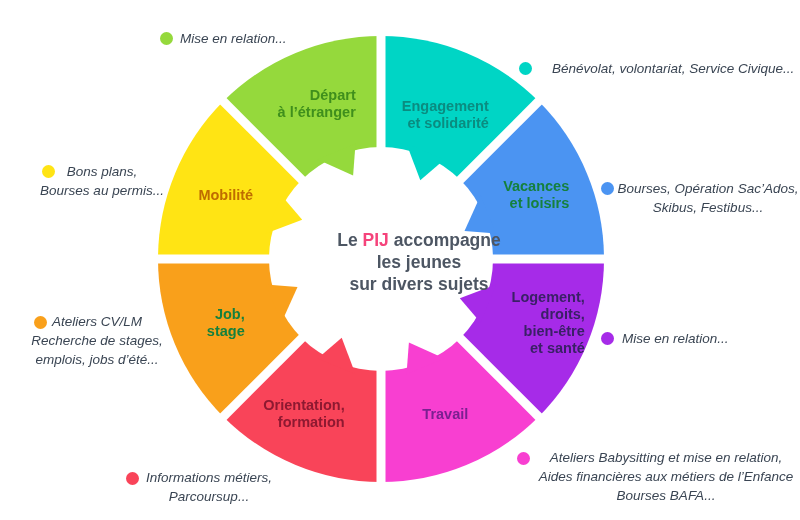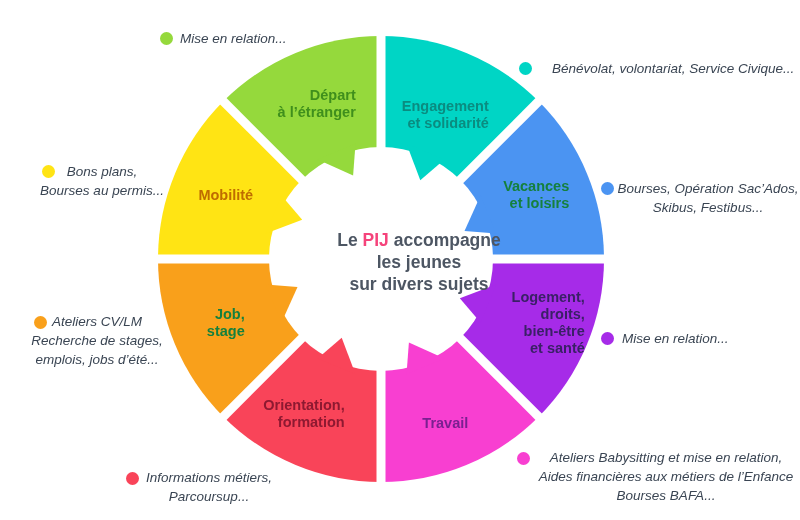--- a/index.html
+++ b/index.html
@@ -54,21 +54,21 @@
       <div class="seg-label" style="left: 536.2px; top: 194.7px; color: #15803d;">
         <div>Vacances</div>
         <div>et loisirs</div>
       </div>
       <div class="seg-label" style="left: 536.2px; top: 323.3px; color: rgb(58, 32, 102); margin-left: 12px;">
         <div>Logement,</div>
         <div>droits,</div>
         <div>bien-être</div>
         <div>et santé</div>
       </div>
-      <div class="seg-label" style="left: 445.3px; top: 423px; color: rgb(122, 32, 144);">
+      <div class="seg-label" style="left: 445.3px; top: 414px; color: rgb(122, 32, 144);">
         <div>Travail</div>
       </div>
       <div class="seg-label" style="left: 304px; top: 414.2px; color: rgb(142, 25, 49);">
         <div>Orientation,</div>
         <div>formation</div>
       </div>
       <div class="seg-label" style="left: 225.8px; top: 323.3px; color: #15803d;">
         <div>Job,</div>
         <div>stage</div>
       </div>

